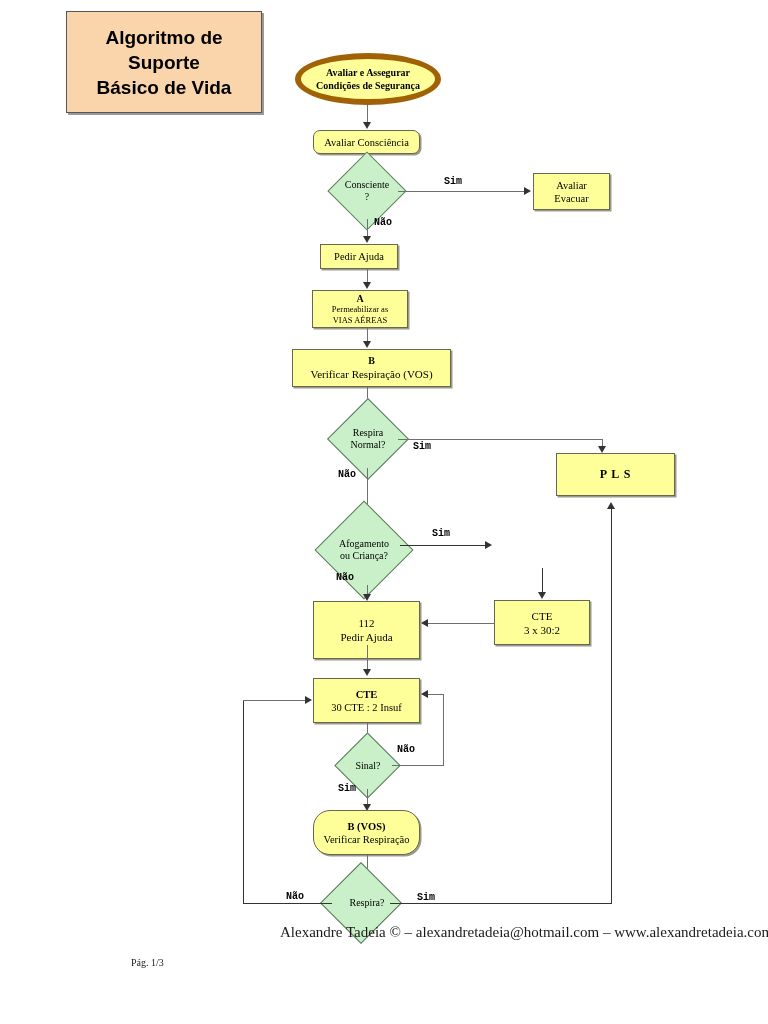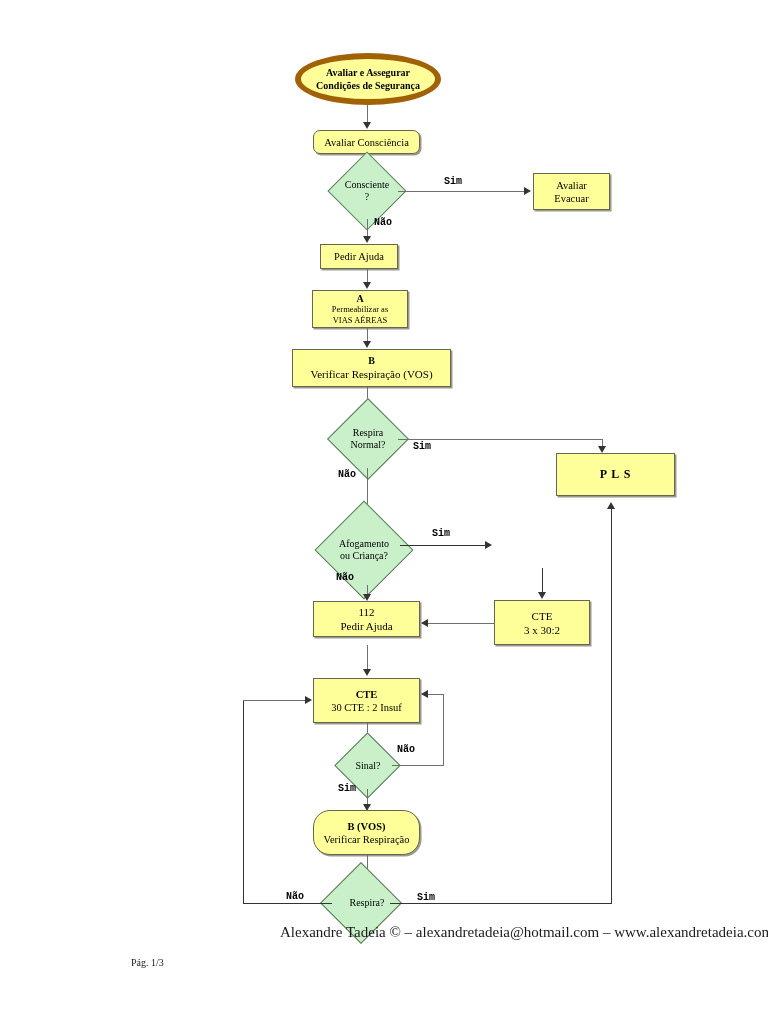--- a/index.html
+++ b/index.html
@@ -154,20 +154,25 @@
     font-size: 15px;
     color: #1a1a1a;
     white-space: nowrap;
   }
 </style>
 </head>
 <body>
 
 <div id="page">
 
+  <div class="title-box">
+    <div class="title-text">Algoritmo de
+Suporte
+Básico de Vida</div>
+  </div>
 
   <div class="node ellipse" style="left:295px; top:53px; width:146px; height:52px;">
     <div class="lbl bold" style="font-size:10px; line-height:13px;">Avaliar e Assegurar
 Condições de Segurança</div>
   </div>
 
   <div class="ln v" style="left:367px; top:105px; height:18px;"></div>
   <div class="arrow-down" style="left:363px; top:122px;"></div>
 
   <div class="node box" style="left:313px; top:130px; width:107px; height:24px;border-radius:7px;">
@@ -244,21 +249,21 @@
   <div class="edge-label" style="left:432px; top:528px;">Sim</div>
 
 
   <div class="ln v dark" style="left:542px; top:568px; height:25px;"></div>
   <div class="arrow-down" style="left:538px; top:592px;"></div>
 
   <div class="ln v" style="left:367px; top:585px; height:10px;"></div>
   <div class="arrow-down" style="left:363px; top:594px;"></div>
   <div class="edge-label" style="left:336px; top:572px;">Não</div>
 
-  <div class="node box" style="left:313px; top:601px; width:107px; height:36px;">
+  <div class="node box" style="left:313px; top:601px; width:107px; height:58px;">
     <div class="lbl med">112
 Pedir Ajuda</div>
   </div>
 
   <div class="node box" style="left:494px; top:600px; width:96px; height:45px;">
     <div class="lbl med">CTE
 3 x 30:2</div>
   </div>
 
   <div class="ln h" style="left:428px; top:623px; width:66px;"></div>

